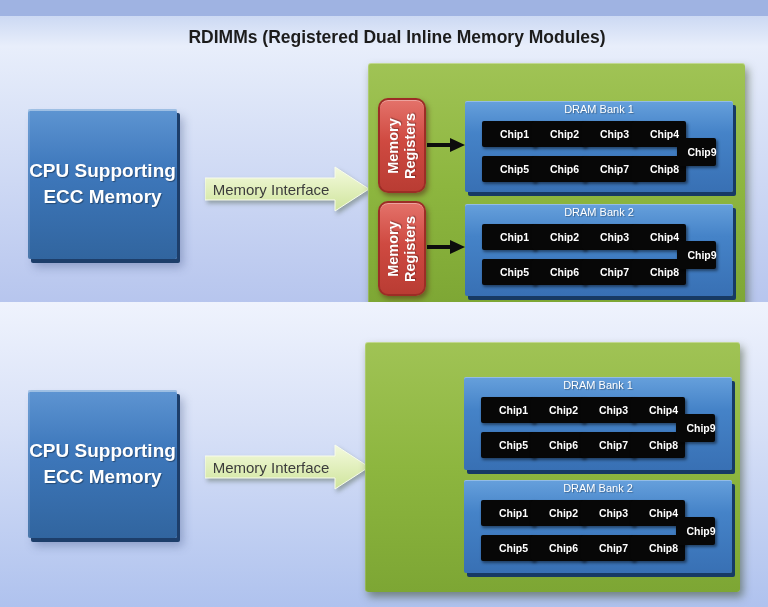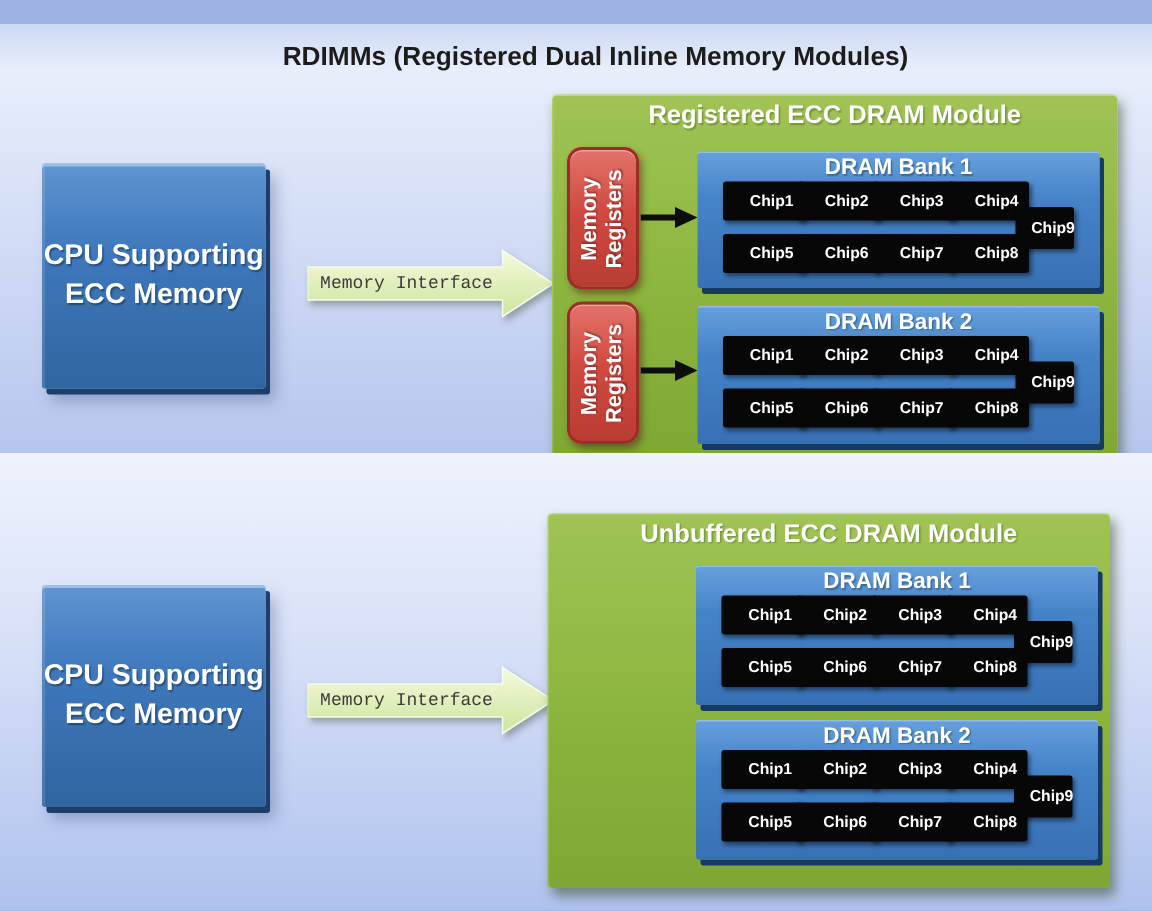--- a/index.html
+++ b/index.html
@@ -20,21 +20,21 @@
     box-shadow:inset 0 2px 0 rgba(255,255,255,.4),inset 2px 0 0 rgba(255,255,255,.12),
                3px 4px 0 #1d3e6a,6px 8px 10px rgba(50,70,120,.35);
     display:flex;flex-direction:column;align-items:center;justify-content:center;
     color:#fff;font-weight:bold;font-size:19px;line-height:1.35;
     text-shadow:1px 1px 1px rgba(0,0,0,.35);}
 
   .bus{position:absolute;width:165px;height:50px;}
   .bus svg{position:absolute;left:0;top:0;filter:drop-shadow(2px 3px 2px rgba(90,105,90,.5));}
   .bus-label{position:absolute;left:2px;top:14px;width:128px;height:22px;
     display:flex;align-items:center;justify-content:center;
-    font-size:12px;color:#3c3c3c;white-space:nowrap;font-family:Liberation Mono, monospace;}
+    font-size:15px;color:#3c3c3c;white-space:nowrap;}
 
   .module{position:absolute;border-radius:3px;
     background:linear-gradient(180deg,#a0c355 0%,#8db63f 50%,#7da634 100%);
     box-shadow:inset 0 1px 0 rgba(255,255,255,.35),inset 1px 0 0 rgba(255,255,255,.18),
                3px 5px 8px rgba(60,75,40,.55);}
   .module-title{position:absolute;top:4px;left:0;right:0;text-align:center;
     font-weight:bold;font-size:17px;color:#fff;
     text-shadow:1px 1px 1px rgba(70,90,30,.45);}
 
   .register{position:absolute;width:48px;height:95px;border-radius:10px;
@@ -46,21 +46,21 @@
     display:flex;flex-direction:column;align-items:center;justify-content:center;
     color:#fff;font-weight:bold;font-size:14.5px;line-height:1.15;
     text-shadow:1px 1px 1px rgba(0,0,0,.3);}
 
   .blk-arrow{position:absolute;width:38px;height:16px;}
 
   .bank{position:absolute;width:268px;border-radius:2px;
     background:linear-gradient(180deg,#66a0dc 0%,#4583c8 35%,#3870b4 100%);
     box-shadow:inset 0 1px 0 rgba(255,255,255,.3),3px 4px 0 #173a64;}
   .bank-title{position:absolute;top:2px;left:0;right:0;text-align:center;
-    font-weight:bold;font-size:15px;color:#fff;
+    font-weight:normal;font-size:11px;color:#fff;
     text-shadow:1px 1px 1px rgba(0,0,0,.3);}
   .chip{position:absolute;width:43px;height:26px;border-radius:2px;
     background:#070707;box-shadow:1.5px 2px 3px rgba(0,0,0,.45);
     display:flex;align-items:center;justify-content:center;
     color:#fff;font-weight:bold;font-size:10.5px;padding-left:11px;}
   .chip.c0{left:17px}.chip.c1{left:67px}.chip.c2{left:117px}.chip.c3{left:167px}
   .chip.r0{top:20px}.chip.r1{top:55px}
   .chip.side{left:212px;top:37px;width:28px;height:28px}
 </style>
 </head>
@@ -83,21 +83,20 @@
             <stop offset="0" stop-color="#f4fade"></stop>
               <stop offset="1" stop-color="#cfe49c"></stop>
           </linearGradient>
         </defs>
         <polygon points="0,14 130,14 130,3 164,25 130,47 130,36 0,36" fill="url(#busgrad1)" stroke="#f8fcec" stroke-width="1"></polygon>
       </svg>
       <div class="bus-label">Memory Interface</div>
     </div>
 
     <div class="module" style="left:368px;top:47px;width:377px;height:246px">
-      <div class="module-title">Registered ECC DRAM Module</div>
 
       <div class="register" style="left:10px;top:35px">
         <div class="reg-rot">
           <span>Memory</span>
           <span>Registers</span>
         </div>
       </div>
       <div class="register" style="left:10px;top:138px">
         <div class="reg-rot">
           <span>Memory</span>
@@ -156,21 +155,20 @@
             <stop offset="0" stop-color="#f4fade"></stop>
               <stop offset="1" stop-color="#cfe49c"></stop>
           </linearGradient>
         </defs>
         <polygon points="0,14 130,14 130,3 164,25 130,47 130,36 0,36" fill="url(#busgrad2)" stroke="#f8fcec" stroke-width="1"></polygon>
       </svg>
       <div class="bus-label">Memory Interface</div>
     </div>
 
     <div class="module" style="left:365px;top:40px;width:375px;height:250px">
-      <div class="module-title">Unbuffered ECC DRAM Module</div>
 
       <div class="bank" style="left:99px;top:35px;height:93px">
         <div class="bank-title">DRAM Bank 1</div>
         <div class="chip r0 c0">Chip1</div>
         <div class="chip r0 c1">Chip2</div>
         <div class="chip r0 c2">Chip3</div>
         <div class="chip r0 c3">Chip4</div>
         <div class="chip r1 c0">Chip5</div>
         <div class="chip r1 c1">Chip6</div>
         <div class="chip r1 c2">Chip7</div>

